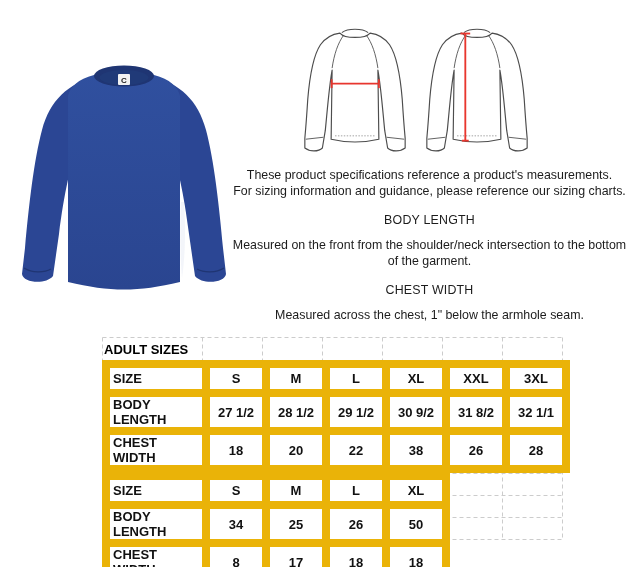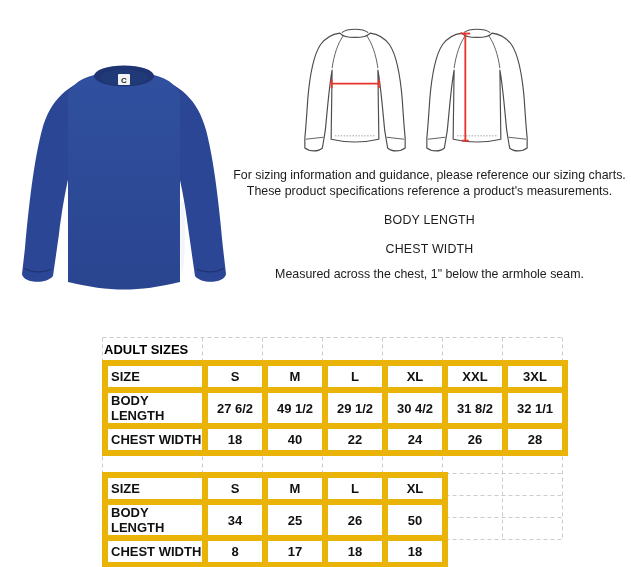--- a/index.html
+++ b/index.html
@@ -13,21 +13,21 @@
   .copy .h{margin-top:13px;letter-spacing:.2px;}
   .copy .p{margin-top:9px;}
   
   .sheet{left:102px;top:337px;width:466px;height:207px;}
   .grid-svg{position:absolute;left:0;top:0;}
   .tbl-title{position:absolute;left:2px;font-size:13px;font-weight:bold;color:#000;white-space:nowrap;text-align:right;}
   .adult-title{top:5px;}
   .youth-title{top:132px;}
   table.sizes{position:absolute;border-collapse:collapse;table-layout:fixed;background:transparent;}
   table.sizes td{
-    border:6px solid #eab308;height:21px;padding:0;
+    border:8px solid #eab308;height:21px;padding:0;
     font-size:13px;font-weight:bold;text-align:center;vertical-align:middle;
     background:#fff;
   }
   table.sizes td.lbl{text-align:left;padding-left:3px;}
   table.adult{left:0;top:23px;width:461px;}
   table.adult tr.head td{border-bottom:3px solid #4d4d4d;}
   table.youth{left:0;top:135px;width:341px;}
   col.c-label{width:100px;} col.c-data{width:60px;}
 </style>
 </head>
@@ -93,23 +93,24 @@
       <use href="#tee-outline"></use>
       <g stroke="#e8362e" stroke-width="1.9">
         <line x1="45.5" y1="8.5" x2="45.5" y2="118.5"></line>
         <line x1="40.5" y1="8.5" x2="50.5" y2="8.5"></line>
         <line x1="42" y1="118.5" x2="49" y2="118.5"></line>
       </g>
     </svg>
   </div>
 
   <div class="abs copy">
+    <div>These product specifications reference a product's measurements.</div>
     <div>For sizing information and guidance, please reference our sizing charts.</div>
-    <div>These product specifications reference a product's measurements.</div>
     <div class="h">BODY LENGTH</div>
+    <div class="p">Measured on the front from the shoulder/neck intersection to the bottom of the garment.</div>
     <div class="h">CHEST WIDTH</div>
     <div class="p">Measured across the chest, 1" below the armhole seam.</div>
   </div>
 
   <div class="abs sheet">
     <svg class="grid-svg" width="466" height="207">
       <g stroke="#cccccc" stroke-width="1" stroke-dasharray="4 3">
         <line x1="0.5" y1="0.5" x2="0.5" y2="202.5"></line>
         <line x1="100.5" y1="0.5" x2="100.5" y2="202.5"></line>
         <line x1="160.5" y1="0.5" x2="160.5" y2="202.5"></line>
@@ -148,33 +149,33 @@
           <td class="lbl">SIZE</td>
           <td>S</td>
           <td>M</td>
           <td>L</td>
           <td>XL</td>
           <td>XXL</td>
           <td>3XL</td>
         </tr>
         <tr>
           <td class="lbl">BODY LENGTH</td>
-          <td>27 6/2</td>
-          <td>49 1/2</td>
+          <td>27 1/2</td>
+          <td>28 1/2</td>
           <td>29 1/2</td>
-          <td>30 4/2</td>
+          <td>30 9/2</td>
           <td>31 8/2</td>
           <td>32 1/1</td>
         </tr>
         <tr>
           <td class="lbl">CHEST WIDTH</td>
           <td>18</td>
-          <td>40</td>
+          <td>20</td>
           <td>22</td>
-          <td>24</td>
+          <td>38</td>
           <td>26</td>
           <td>28</td>
         </tr>
       </tbody>
     </table>
 
     <div class="tbl-title youth-title">YOUTH SIZES</div>
 
     <table class="sizes youth">
       <colgroup>

